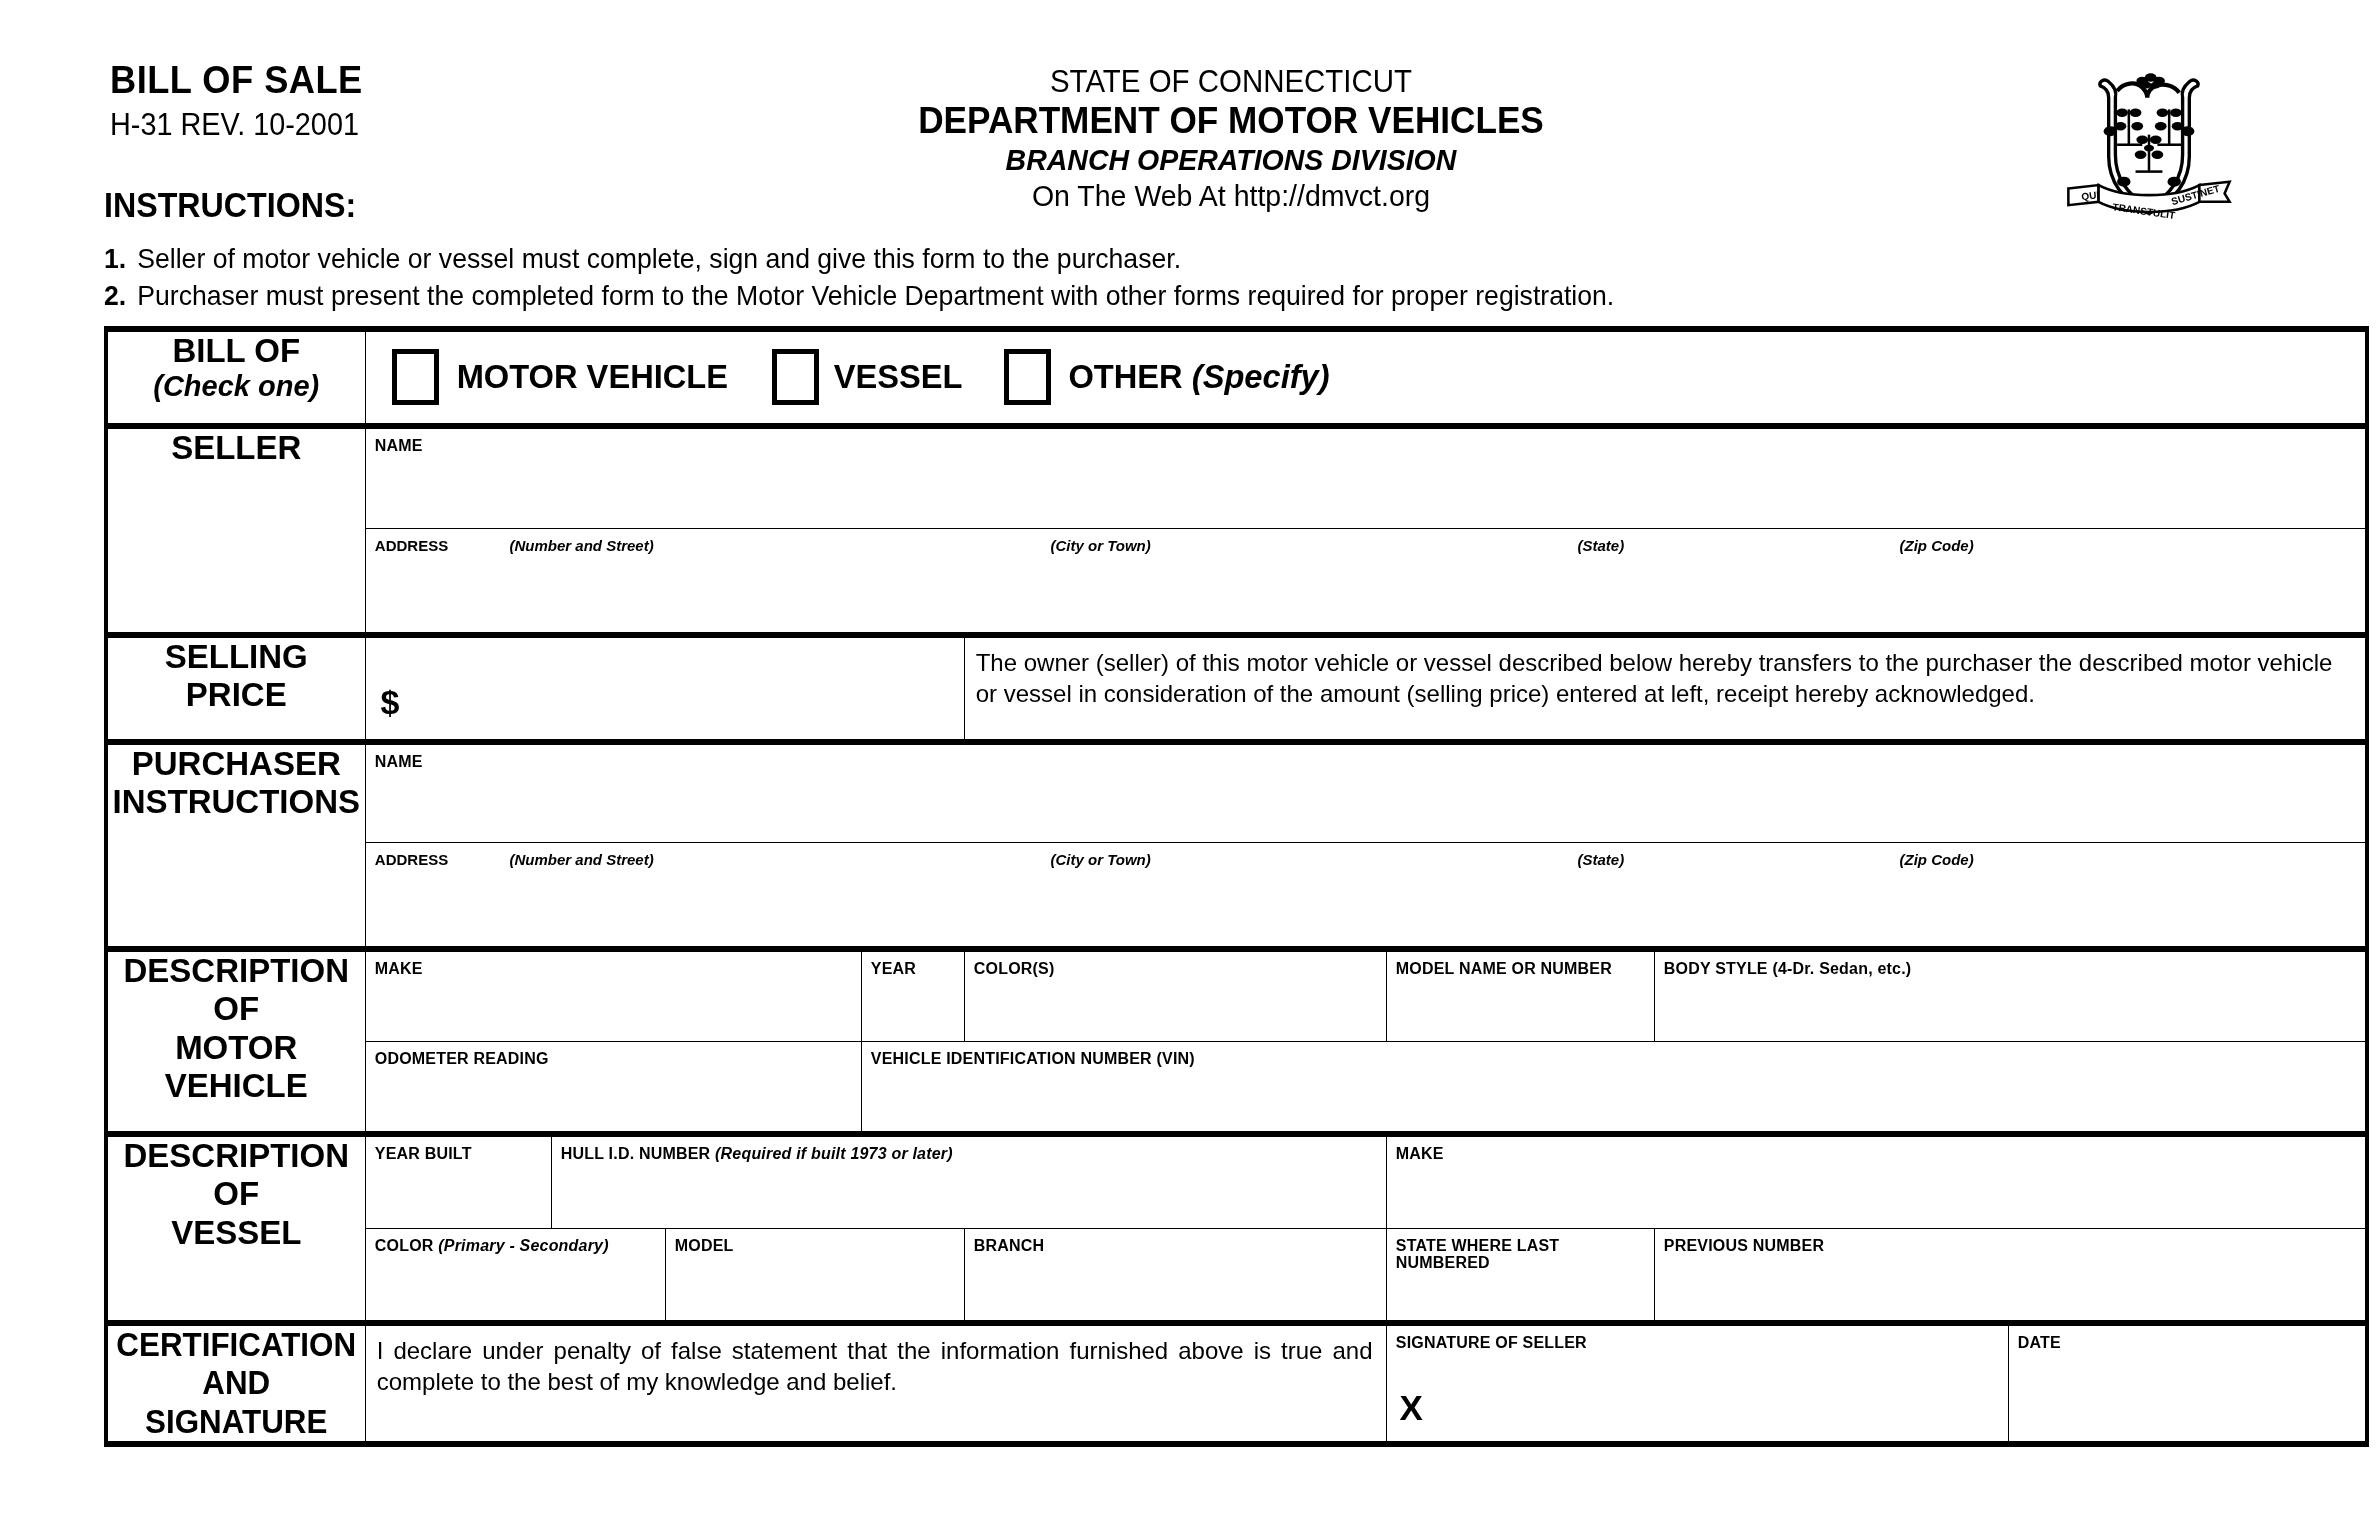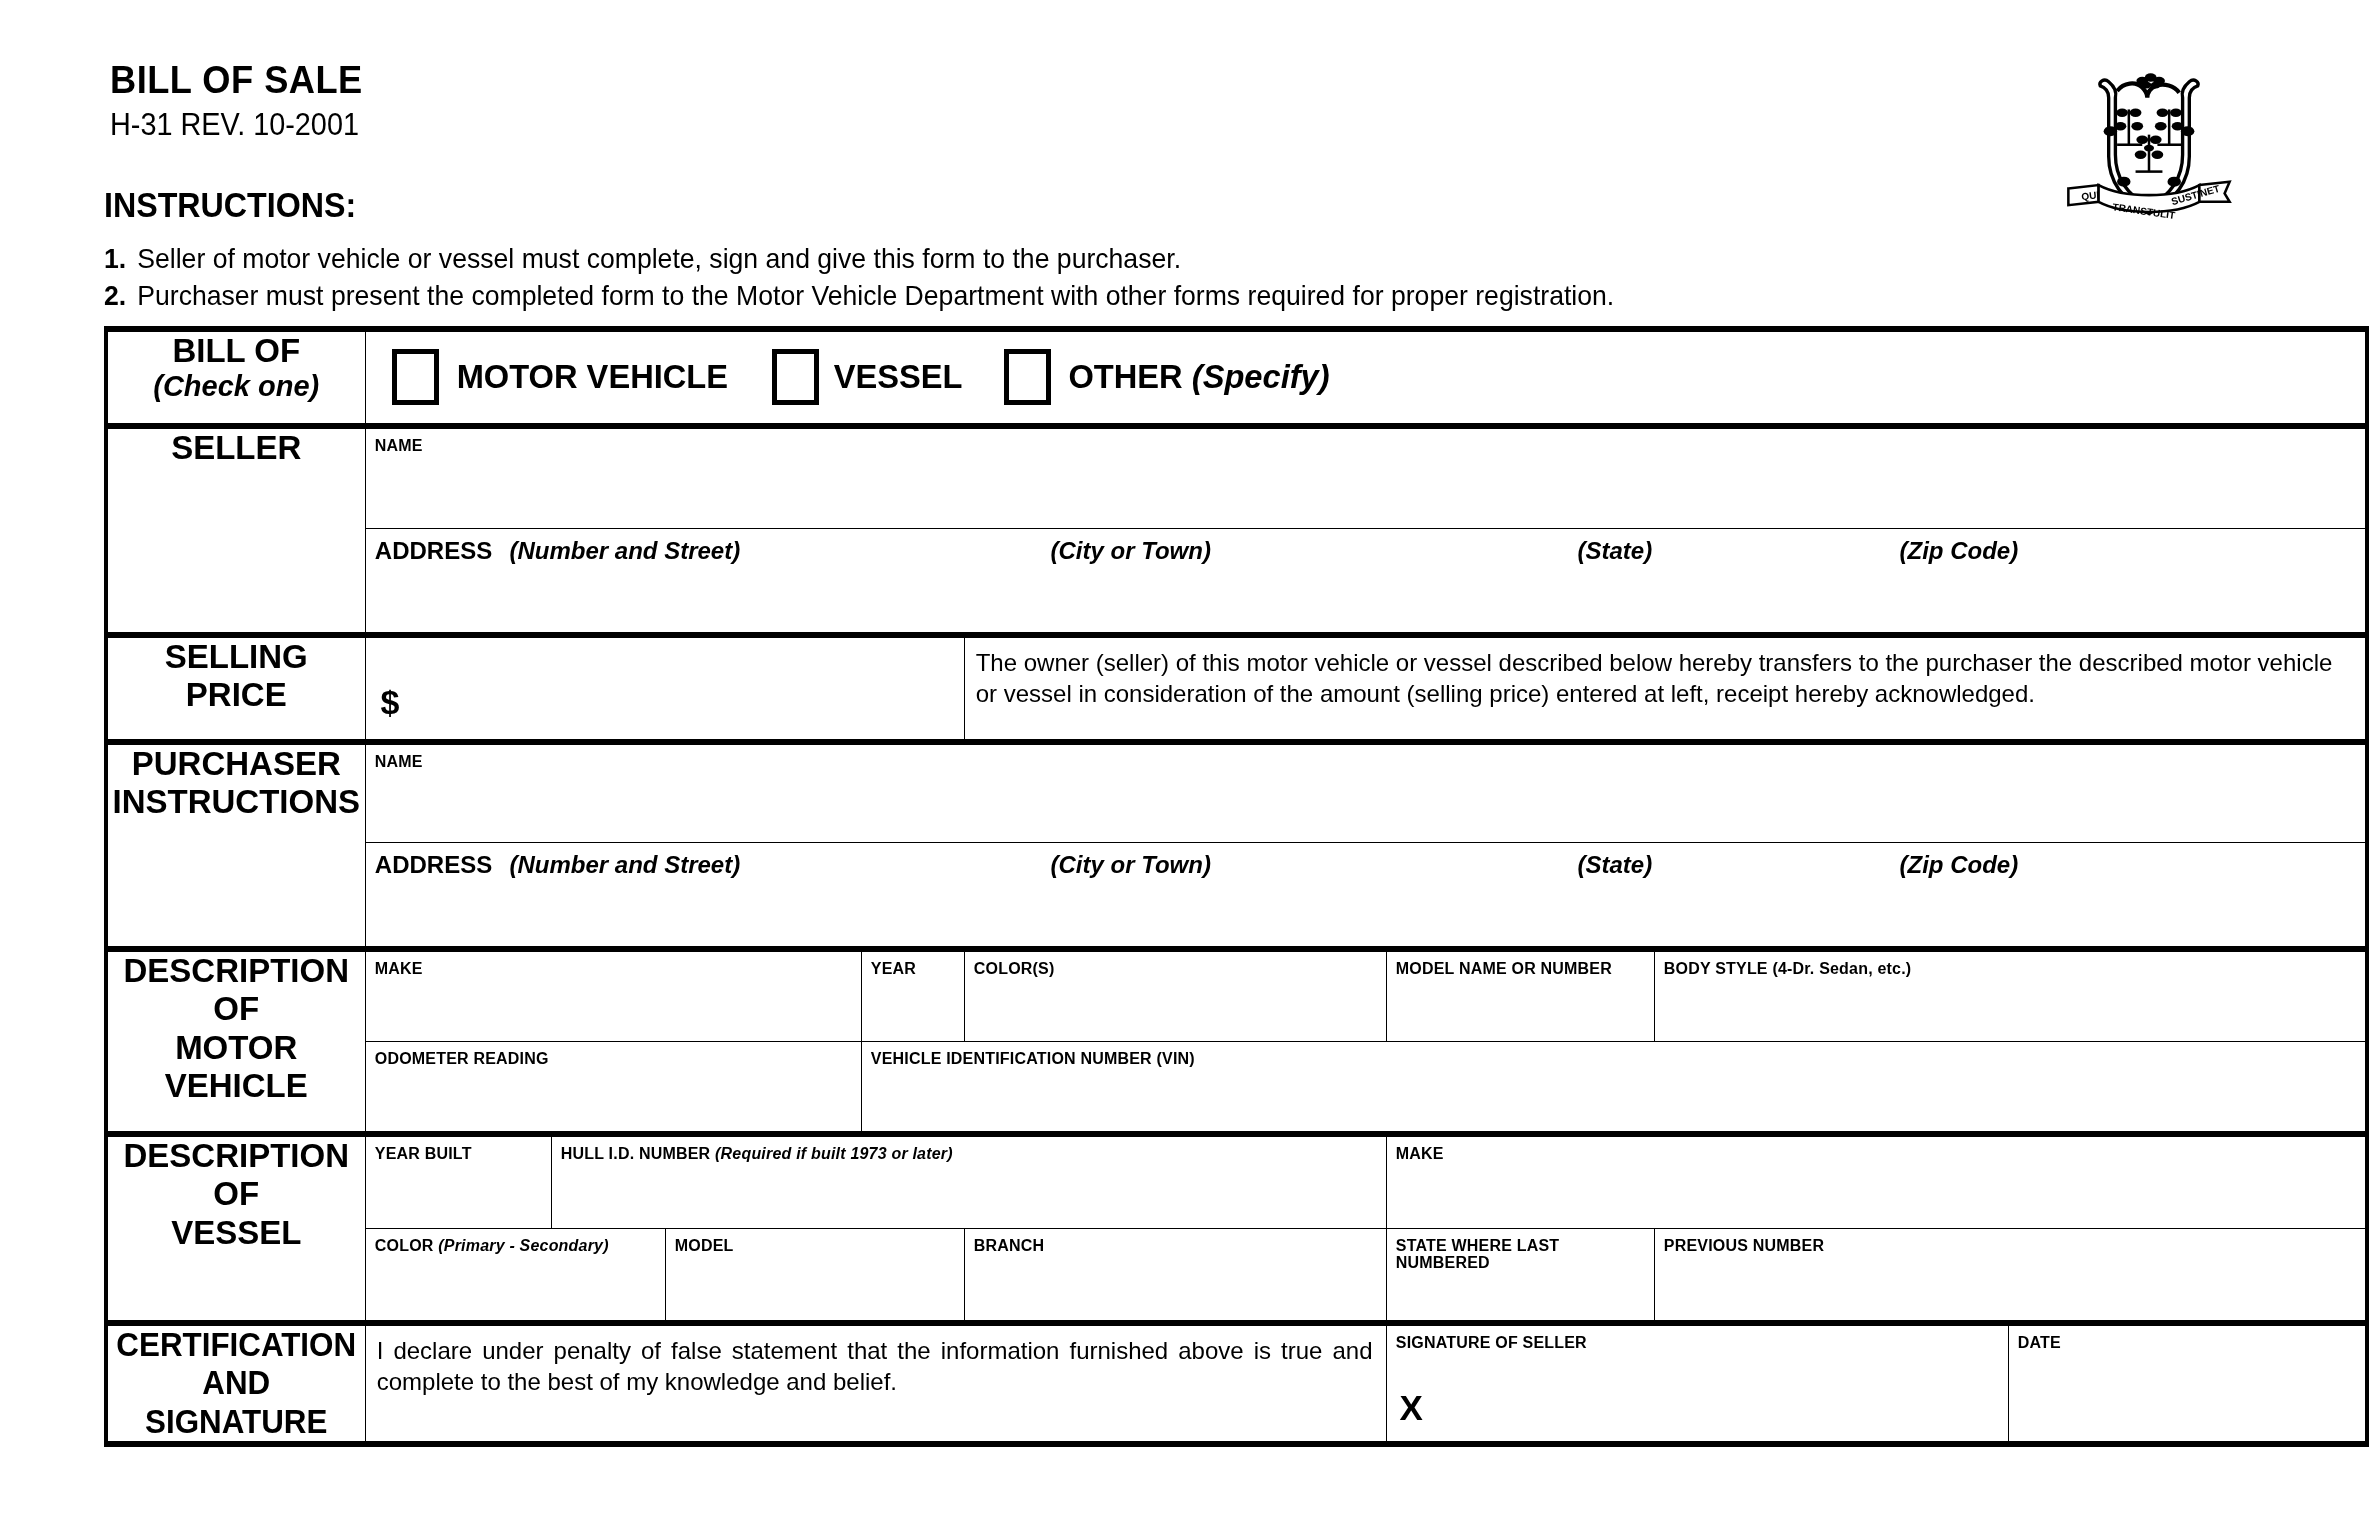--- a/index.html
+++ b/index.html
@@ -174,21 +174,21 @@
     font-weight: bold;
   }
 
   .addr-line {
     position: relative;
     height: 32px;
   }
   .addr-line span {
     position: absolute;
     top: 7.5px;
-    font-size: 24px;
+    font-size: 15px;
     font-weight: bold;
     white-space: nowrap;
   }
   .addr-line span.it {
     font-style: italic;
   }
 
   .dollar {
     position: absolute;
     left: 15px;
@@ -253,20 +253,26 @@
 
 <div class="page">
 
   <div class="header">
 
     <div class="title-block">
       <div class="form-title">BILL OF SALE</div>
       <div class="form-rev">H-31 REV. 10-2001</div>
     </div>
 
+    <div class="state-block">
+      <div class="state-line1">STATE OF CONNECTICUT</div>
+      <div class="state-line2">DEPARTMENT OF MOTOR VEHICLES</div>
+      <div class="state-line3">BRANCH OPERATIONS DIVISION</div>
+      <div class="state-line4">On The Web At http://dmvct.org</div>
+    </div>
 
     <div class="seal">
       <svg viewBox="0 0 200 200" width="168" height="168" xmlns="http://www.w3.org/2000/svg">
 
         <path d="M42 38 C40 34 46 28 52 33 C58 38 62 44 60 52 L60 120 C60 150 78 170 100 182 C122 170 140 150 140 120 L140 52 C138 44 142 38 148 33 C154 28 160 34 158 38 C152 40 148 45 148 52 L148 122 C148 154 128 176 100 190 C72 176 52 154 52 122 L52 52 C52 45 48 40 42 38 Z" fill="#ffffff" stroke="#000000" stroke-width="4"></path>
 
         <path d="M62 44 C70 34 84 32 92 40 C96 44 98 48 98 52 C98 46 102 40 108 38 C118 34 130 38 136 46" fill="none" stroke="#000000" stroke-width="5"></path>
 
         <g fill="#000000">
           <ellipse cx="92" cy="32" rx="7" ry="5"></ellipse>

